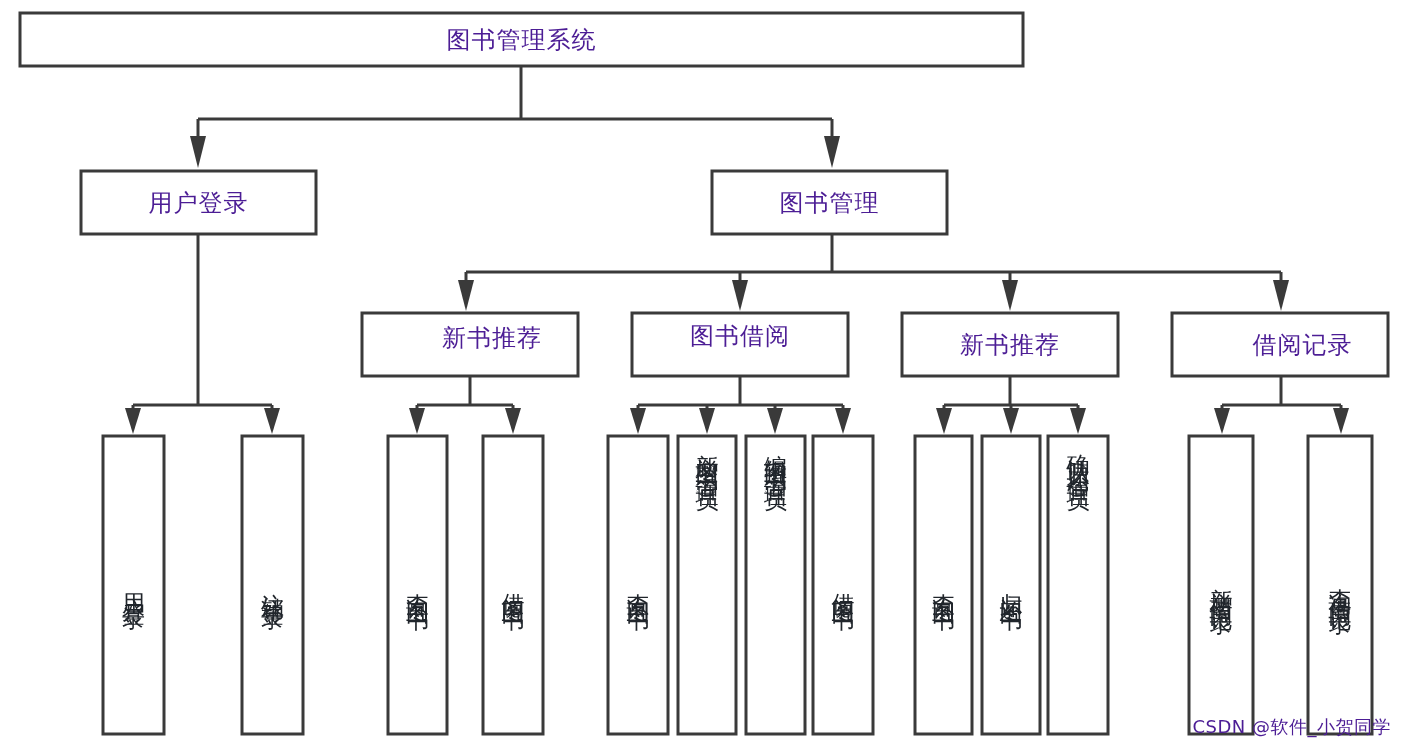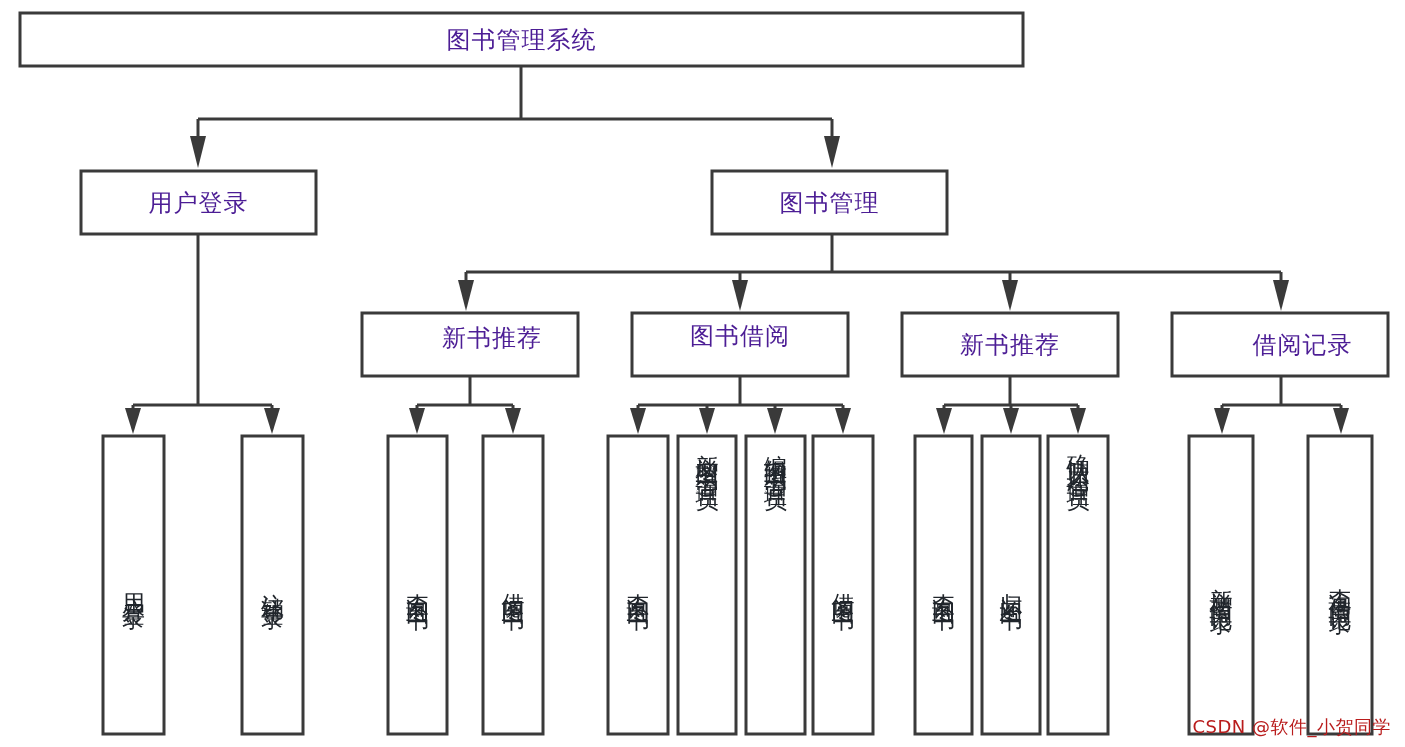--- a/index.html
+++ b/index.html
@@ -73,21 +73,21 @@
     color: #4c1d95;
     letter-spacing: 1px;
     white-space: nowrap;
   }
   #watermark {
     position: absolute;
     right: 14px;
     bottom: 8px;
     font-family: "DejaVu Sans", "Liberation Sans", sans-serif;
     font-size: 18px;
-    color: #b91c1c;
+    color: #4c1d95;
     letter-spacing: 0.5px;
     white-space: nowrap;
     pointer-events: none;
   }
 </style>
 </head>
 <body>
 
 <div id="diagram-root">
 

